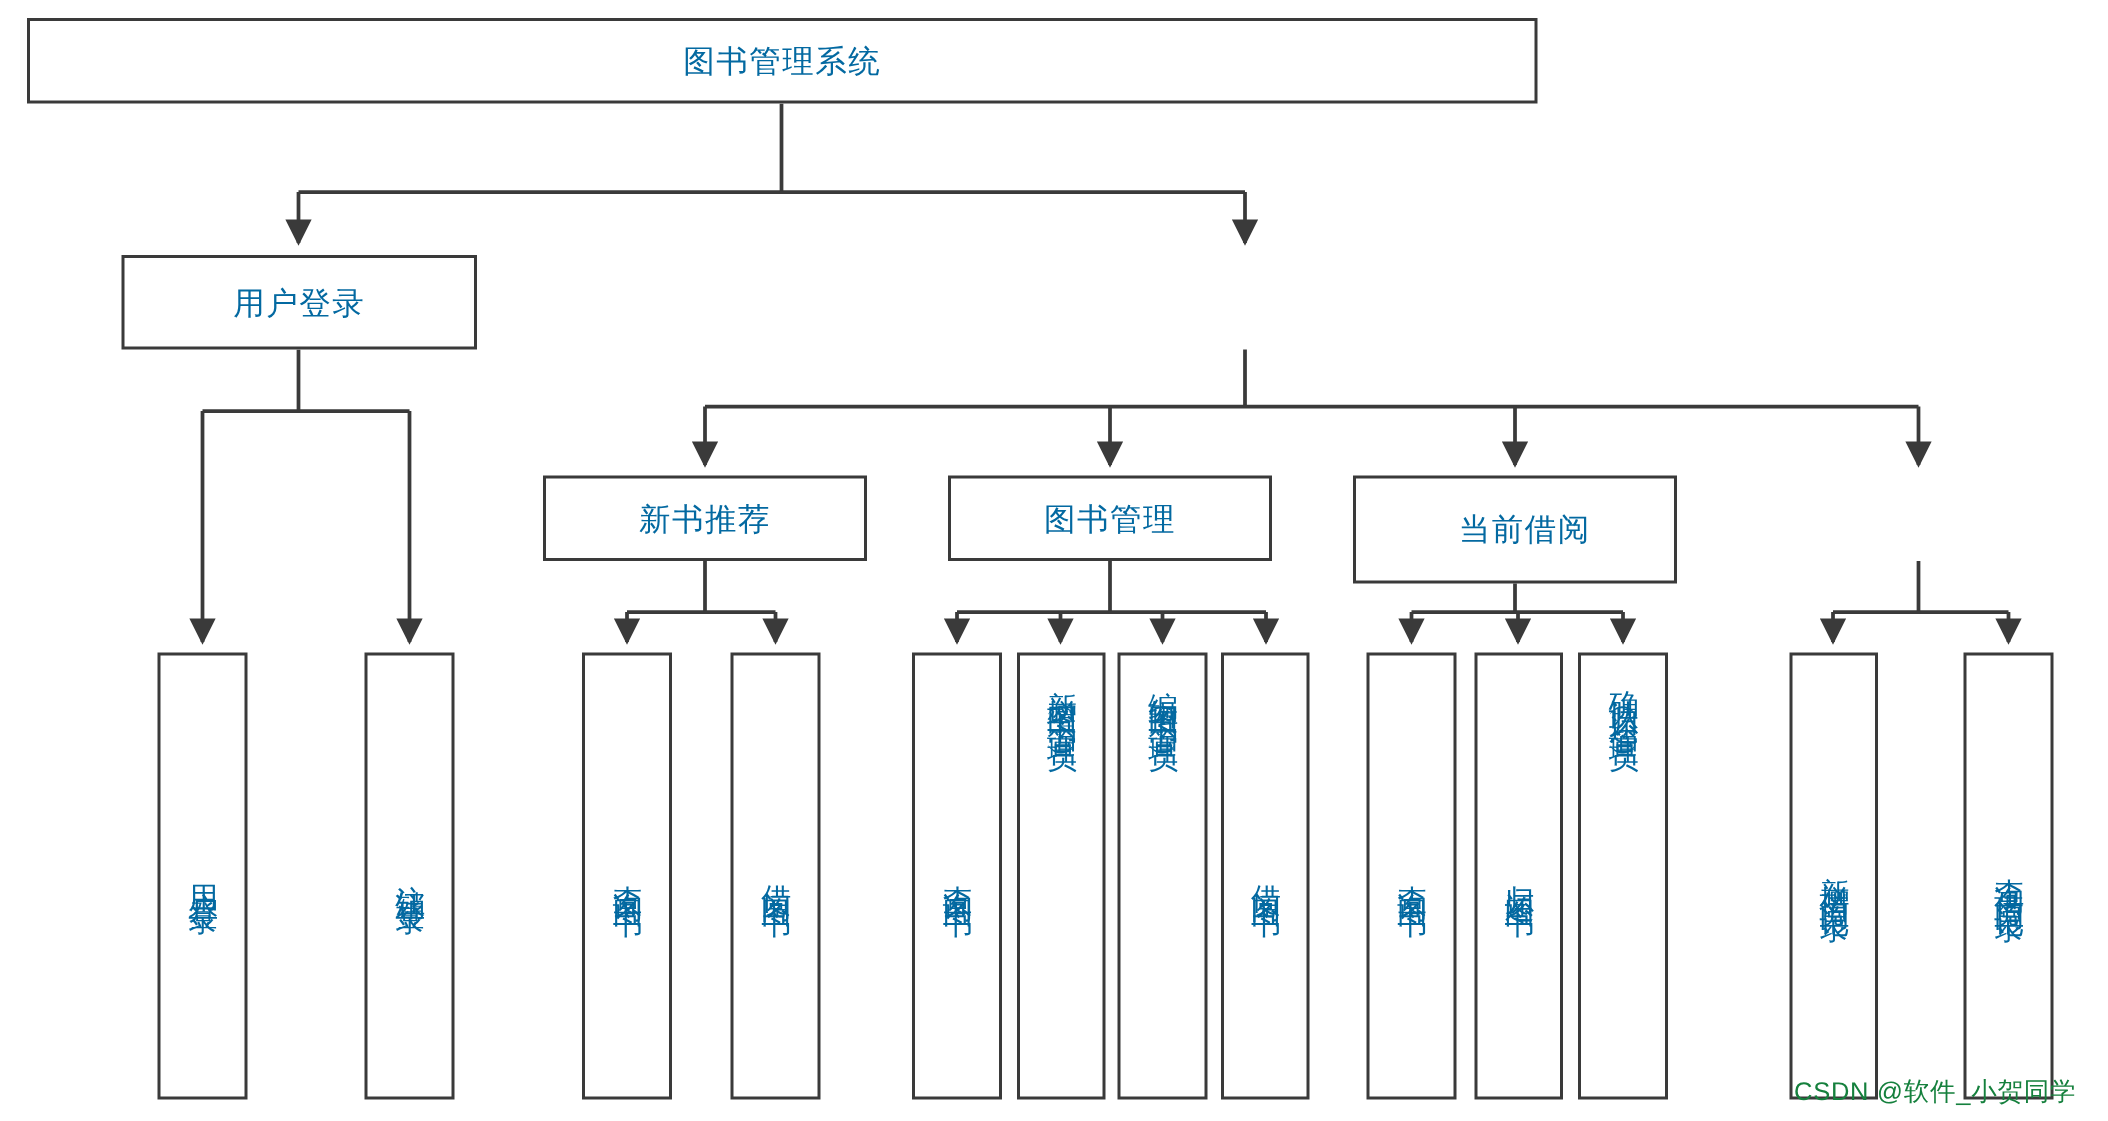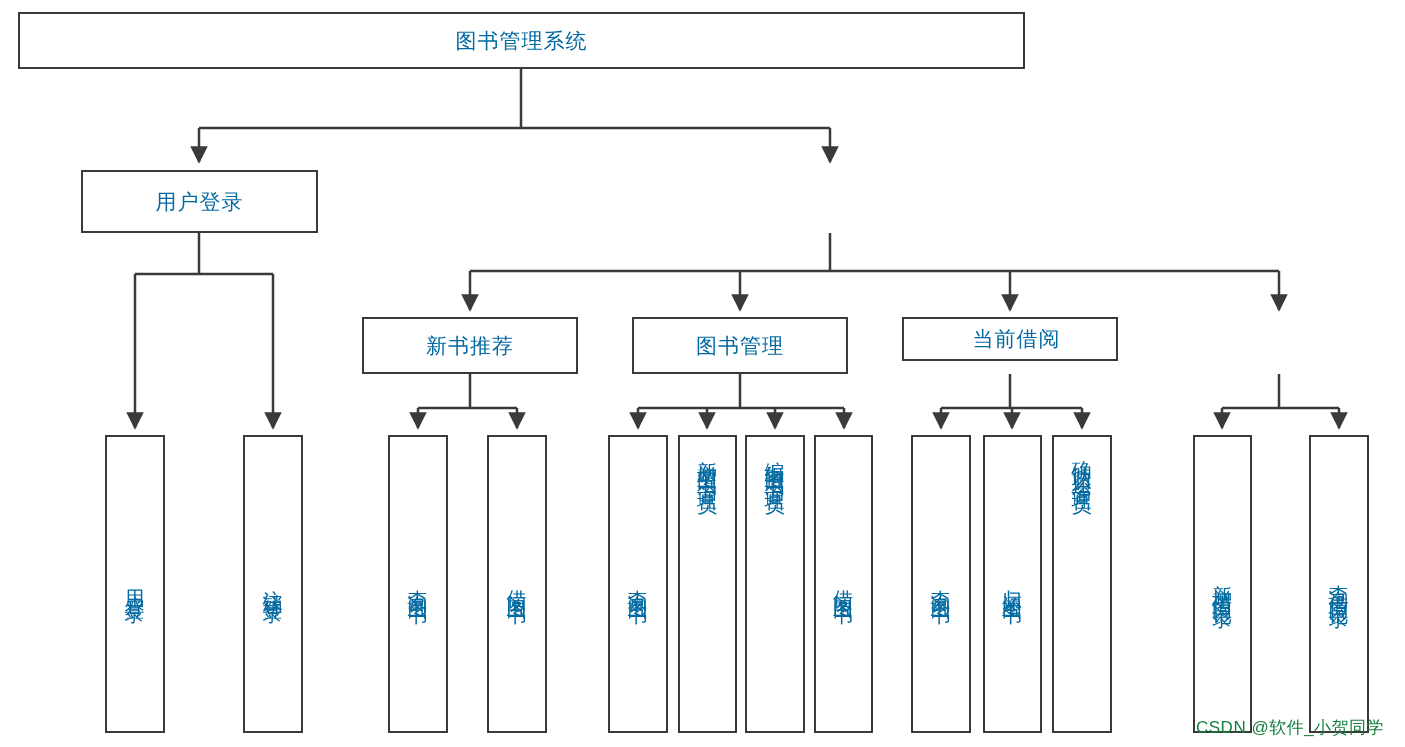--- a/index.html
+++ b/index.html
@@ -126,21 +126,21 @@
   <div class="node horiz" id="n-l2-0" style="left: 81px; top: 170px; width: 237px; height: 63px;">
     <span>用户登录</span>
   </div>
 
   <div class="node horiz" id="n-l3-0" style="left: 362px; top: 317px; width: 216px; height: 57px;">
     <span>新书推荐</span>
   </div>
   <div class="node horiz" id="n-l3-1" style="left: 632px; top: 317px; width: 216px; height: 57px;">
     <span>图书管理</span>
   </div>
-  <div class="node horiz" id="n-l3-2" style="left: 902px; top: 317px; width: 216px; height: 44px; padding-left: 13px;">
+  <div class="node horiz" id="n-l3-2" style="left: 902px; top: 317px; width: 216px; height: 72px; padding-left: 13px;">
     <span>当前借阅</span>
   </div>
 
   <div class="node vert" id="n-lf-0" style="left: 105px; top: 435px; width: 60px; height: 298px;">
     <span class="vlabel">用户登录</span>
   </div>
   <div class="node vert" id="n-lf-1" style="left: 243px; top: 435px; width: 60px; height: 298px;">
     <span class="vlabel">注销登录</span>
   </div>
   <div class="node vert" id="n-lf-2" style="left: 388px; top: 435px; width: 60px; height: 298px;">

